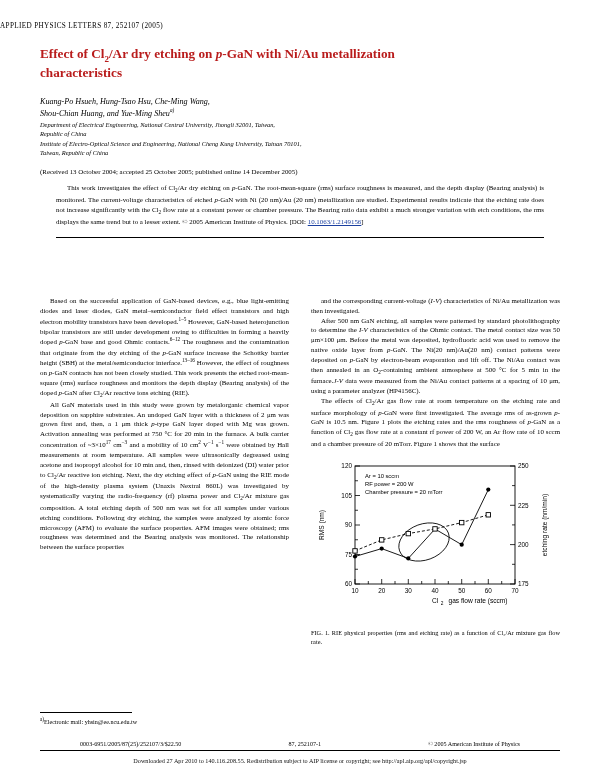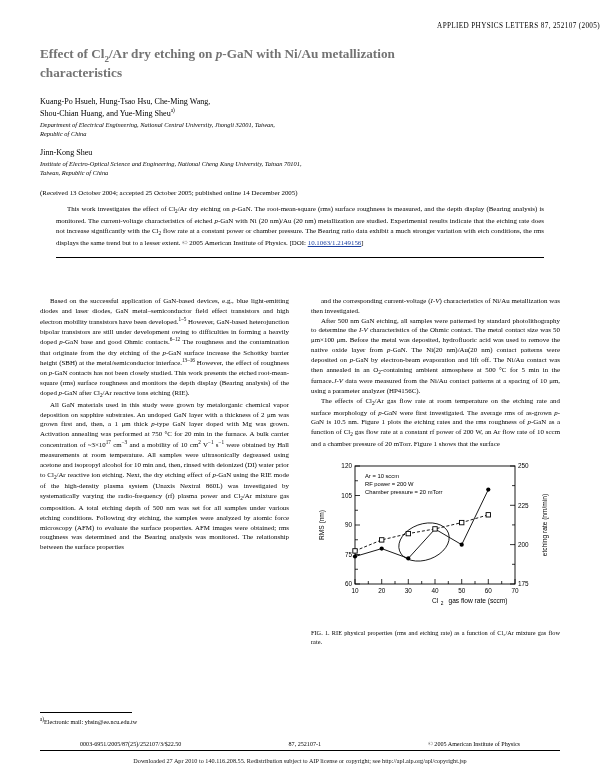--- a/index.html
+++ b/index.html
@@ -10,41 +10,42 @@
     color:#000;
     position:relative;
     overflow:hidden;
   }
   .page{
     position:absolute;
     left:0;top:0;width:600px;height:776px;
     padding:0;
   }
   .journal-head{
-    text-align:right;
+    text-align:left;
     font-size:7.2px;
     letter-spacing:0.35px;
     margin-top:22px;
     font-family:"Liberation Serif", serif;
   }
   .title-block{
     margin:16px 40px 0 40px;
   }
   .title{
-    color:#737373;
+    color:#b91c1c;
     font-size:13.2px;
     font-weight:bold;
     line-height:1.28;
     font-family:"Liberation Serif", serif;
   }
   .title .ital{font-style:italic;}
   .authors{
     margin:14px 40px 0 40px;
     font-size:8.1px;
     line-height:1.38;
+    font-style:italic;
   }
   .affil{
     margin:1px 40px 0 40px;
     font-size:6.4px;
     font-style:italic;
     line-height:1.42;
   }
   .authors2{
     margin:9px 40px 0 40px;
     font-size:8.1px;
@@ -148,23 +149,20 @@
 
   <div class="authors">
     <span>Kuang-Po Hsueh, Hung-Tsao Hsu, Che-Ming Wang,</span><br>
     <span>Shou-Chian Huang, and Yue-Ming Sheu</span><sup>a)</sup>
   </div>
   <div class="affil">
     <span>Department of Electrical Engineering, National Central University, Jhongli 32001, Taiwan,</span><br>
     <span>Republic of China</span>
   </div>
 
-  <div class="authors2">
-    <span>Jinn-Kong Sheu</span>
-  </div>
   <div class="affil">
     <span>Institute of Electro-Optical Science and Engineering, National Cheng Kung University, Tainan 70101,</span><br>
     <span>Taiwan, Republic of China</span>
   </div>
 
   <div class="dates">(Received 13 October 2004; accepted 25 October 2005; published online 14 December 2005)</div>
 
   <div class="abstract">
     <span class="ind"></span><span>This work investigates the effect of Cl</span><sub>2</sub><span>/Ar dry etching on </span><span class="ital">p</span><span>-GaN. The root-mean-square (rms) surface roughness is measured, and the depth display (Bearing analysis) is monitored. The current-voltage characteristics of etched </span><span class="ital">p</span><span>-GaN with Ni (20 nm)/Au (20 nm) metallization are studied. Experimental results indicate that the etching rate does not increase significantly with the Cl</span><sub>2</sub><span> flow rate at a constant power or chamber pressure. The Bearing ratio data exhibit a much stronger variation with etch conditions, the rms displays the same trend but to a lesser extent. © 2005 American Institute of Physics. [DOI: </span><span class="doi">10.1063/1.2149156</span><span>]</span>
   </div>

